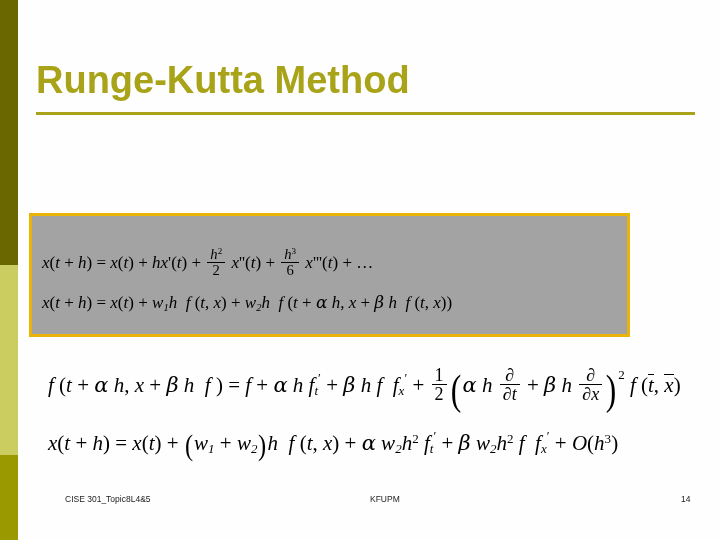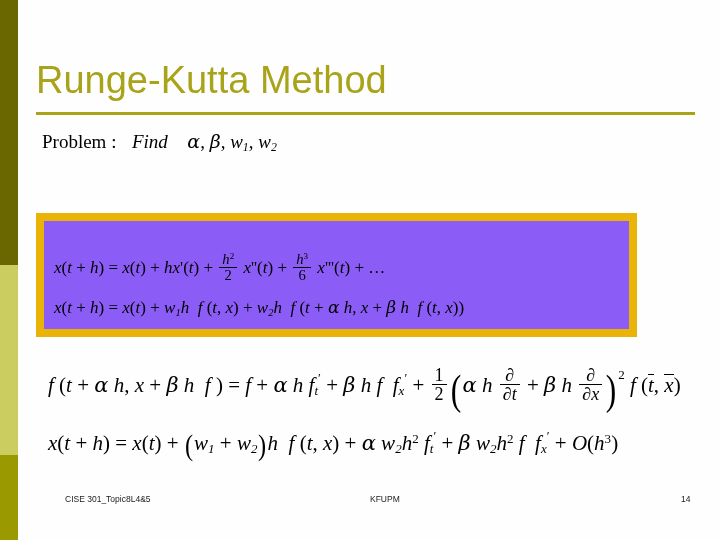--- a/index.html
+++ b/index.html
@@ -38,21 +38,21 @@
 
   
   .title {
     position: absolute;
     left: 36px;
     top: 57px;
     font-size: 38px;
     line-height: 46px;
     color: #a8a318;
     font-family: "Liberation Sans", sans-serif;
-    font-weight: normal;
+    font-weight: bold;
     letter-spacing: 0px;
     white-space: nowrap;
   }
   .title-rule {
     position: absolute;
     left: 36px;
     top: 112px;
     width: 659px;
     height: 3px;
     background: #a8a318;
@@ -127,27 +127,27 @@
     left: 42px;
     top: 128px;
     font-size: 19px;
     line-height: 27px;
   }
   .problem .line2 { margin-top: 2px; }
 
   
   .redbox {
     position: absolute;
-    left: 36px;
+    left: 29px;
     top: 213px;
     width: 601px;
     height: 124px;
-    border: 8px solid #eab308;
+    border: 3px solid #eab308;
     box-sizing: border-box;
-    background: #8b5cf6;
+    background: #a3a3a3;
   }
   .eq-in-box {
     position: absolute;
     left: 10px;
     font-size: 17px;
   }
   .eq-box-1 { top: 31px; }
   .eq-box-2 { top: 76px; }
 
   
@@ -183,27 +183,20 @@
   <div class="sidebar">
     <div class="sb-seg sb-top"></div>
     <div class="sb-seg sb-mid"></div>
     <div class="sb-seg sb-bottom"></div>
   </div>
 
   <div class="title">Runge-Kutta Method</div>
   <div class="title-rule"></div>
 
   <div class="problem">
-    <div class="math line1">
-      <span class="mup">Problem :</span>
-      <span style="display:inline-block;width:6px"></span>
-      <span class="mi">Find</span>
-      <span style="display:inline-block;width:10px"></span>
-      <span class="math"><span class="gk">α</span><span class="mup">,</span> <span class="gk">β</span><span class="mup">,</span> <span class="mi">w</span><span class="sub">1</span><span class="mup">,</span> <span class="mi">w</span><span class="sub">2</span></span>
-    </div>
   </div>
 
   <div class="redbox">
 
     <div class="math eq-in-box eq-box-1">
       <span class="mi">x</span><span class="mup">(</span><span class="mi">t</span> <span class="mup">+</span> <span class="mi">h</span><span class="mup">)</span>
       <span class="mup">=</span>
       <span class="mi">x</span><span class="mup">(</span><span class="mi">t</span><span class="mup">)</span>
       <span class="mup">+</span>
       <span class="mi">hx</span><span class="mup">'(</span><span class="mi">t</span><span class="mup">)</span>

